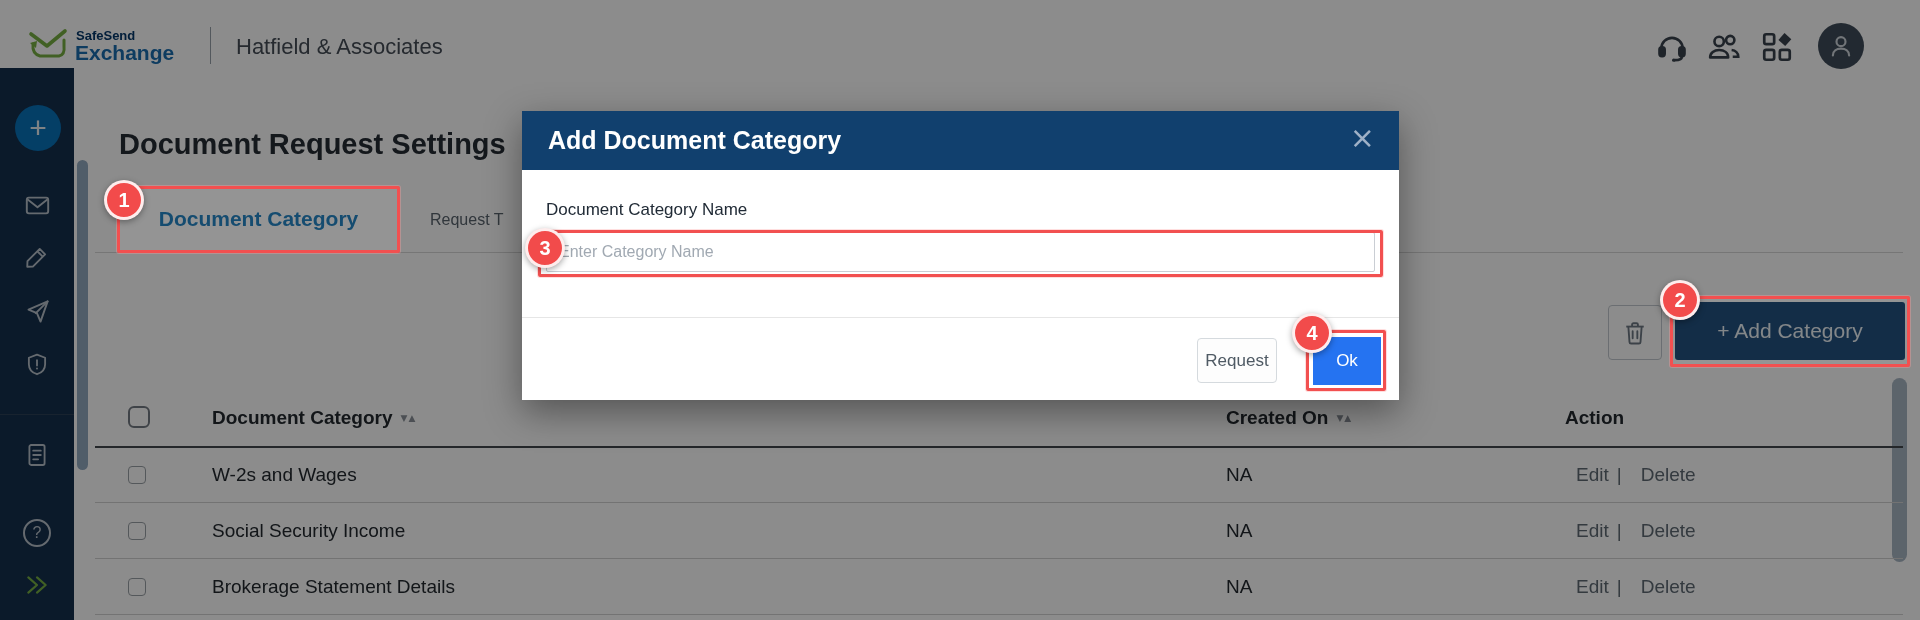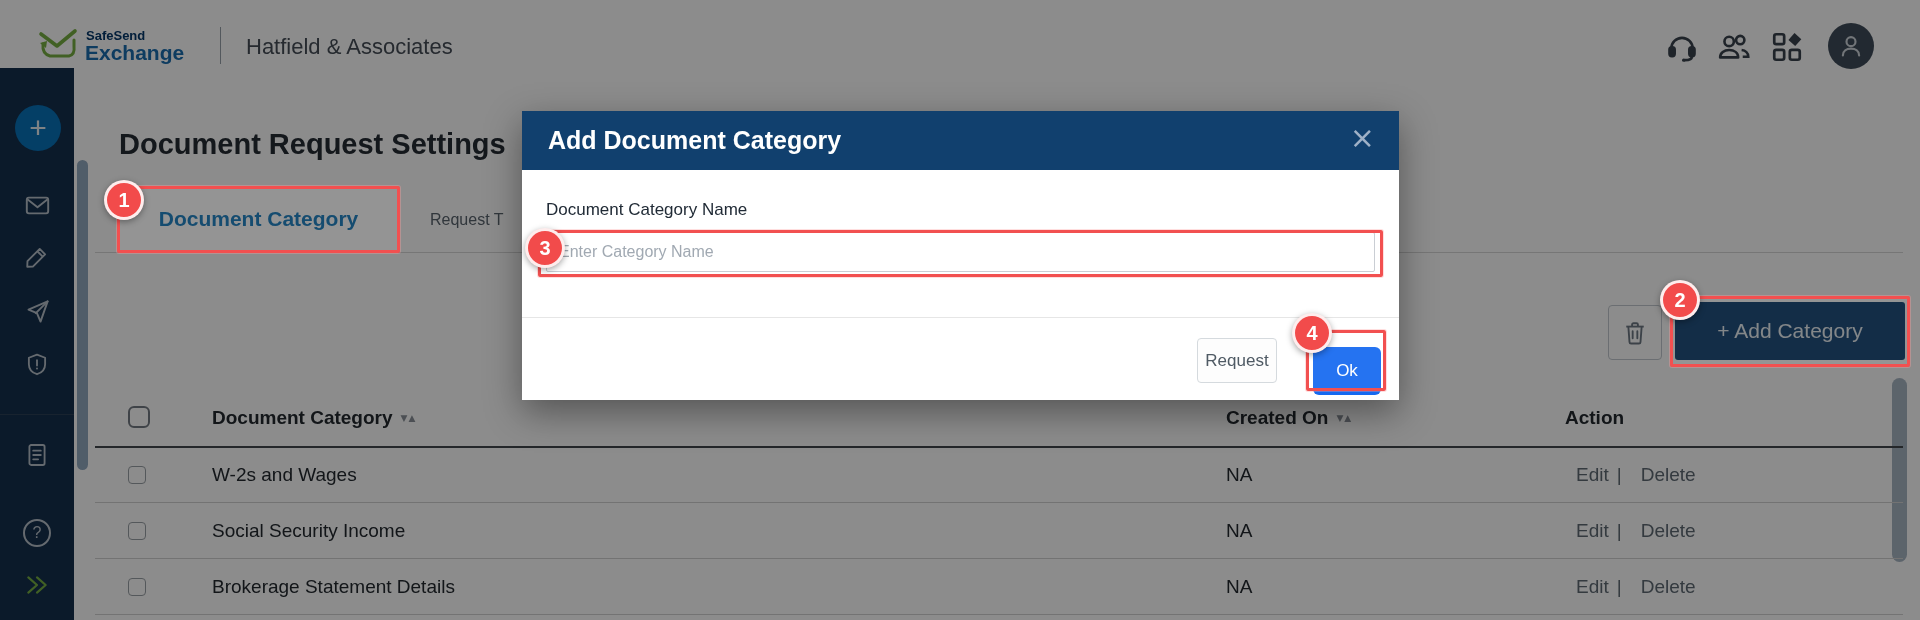--- a/index.html
+++ b/index.html
@@ -4,21 +4,21 @@
 <style>
   * { margin:0; padding:0; box-sizing:border-box; }
   html,body { background:#444; }
   .app {
     position:relative; width:1920px; height:620px; overflow:hidden;
     background:#fff; font-family:"Liberation Sans", sans-serif;
     outline:1px solid #5a5a5a;
   }
 
   
-  .header { position:absolute; left:0; top:0; width:1683px; height:68px; background:#fff;margin-left:10px; }
+  .header { position:absolute; left:0; top:0; width:1683px; height:68px; background:#fff; }
   .logo-mark { position:absolute; left:28px; top:26px; }
   .brand-top { position:absolute; left:76px; top:28px; font-size:13px; font-weight:bold; color:#05386b; }
   .brand-bottom { position:absolute; left:75px; top:41px; font-size:21px; font-weight:bold; color:#1a6daf; }
   .header-divider { position:absolute; left:210px; top:27px; width:1px; height:37px; background:#98a1a9; }
   .company-name { position:absolute; left:236px; top:34px; font-size:22px; color:#454d57; }
   .header-icon { position:absolute; top:29px; width:36px; height:36px; display:flex; align-items:center; justify-content:center; cursor:pointer; }
   .avatar { position:absolute; left:1818px; top:23px; width:46px; height:46px; border-radius:50%; background:#3f4c59; display:flex; align-items:center; justify-content:center; cursor:pointer; }
 
   
   .sidebar { position:absolute; left:0; top:68px; width:74px; height:552px; background:#14304d; }
@@ -66,22 +66,22 @@
   .modal-titlebar { position:absolute; left:0; top:0; width:877px; height:59px; background:#11406e; display:flex; align-items:center; padding-left:26px; }
   .modal-title { font-size:25px; font-weight:600; color:#ffffff; }
   .modal-close { position:absolute; right:24px; top:12px; font-size:30px; color:#9fb1c7; cursor:pointer; line-height:1; font-family:"DejaVu Sans", sans-serif; }
   .modal-label { position:absolute; left:24px; top:89px; font-size:17px; color:#212b36; }
   .modal-input { position:absolute; left:24px; top:121px; width:829px; height:40px; border:1px solid #c6cbd1; border-radius:2px;
     padding:0 12px; font-size:16px; color:#333; font-family:inherit; outline:none; }
   .modal-input::placeholder { color:#9aa3ad; }
   .modal-footer-line { position:absolute; left:0; top:206px; width:877px; height:1px; background:#e6e6e6; }
   .btn-cancel { position:absolute; left:675px; top:227px; width:80px; height:45px; background:#fdfdfd; border:1px solid #d5dade; border-radius:4px;
     font-size:17px; color:#4f5a64; cursor:pointer; font-family:inherit; }
-  .btn-ok { position:absolute; left:791px; top:226px; width:68px; height:48px; background:#1569f0; border:none; border-radius:6px;
-    font-size:17px; color:#fff; cursor:pointer; font-family:inherit;margin-top:10px; }
+  .btn-ok { position:absolute; left:791px; top:226px; width:68px; height:48px; background:#1569f0; border:none; border-radius:0;
+    font-size:17px; color:#fff; cursor:pointer; font-family:inherit; }
 
   
   .ann-box { position:absolute; border:3px solid #f25050; border-radius:2px; background:rgba(255,255,255,0.07);
     box-shadow:0 0 0 1px rgba(255,160,160,0.35); z-index:55; pointer-events:none; }
   .ann-1 { left:117px; top:186px; width:283px; height:67px; }
   .ann-2 { left:1670px; top:296px; width:240px; height:71px; }
   .ann-3 { left:538px; top:230px; width:845px; height:47px; z-index:58; }
   .ann-4 { left:1306px; top:330px; width:80px; height:61px; z-index:58; }
   .badge { position:absolute; width:40px; height:40px; border-radius:50%; background:#f24b4b; border:3px solid rgba(255,255,255,0.9);
     color:#fff; font-size:20px; font-weight:bold; display:flex; align-items:center; justify-content:center; z-index:60;

